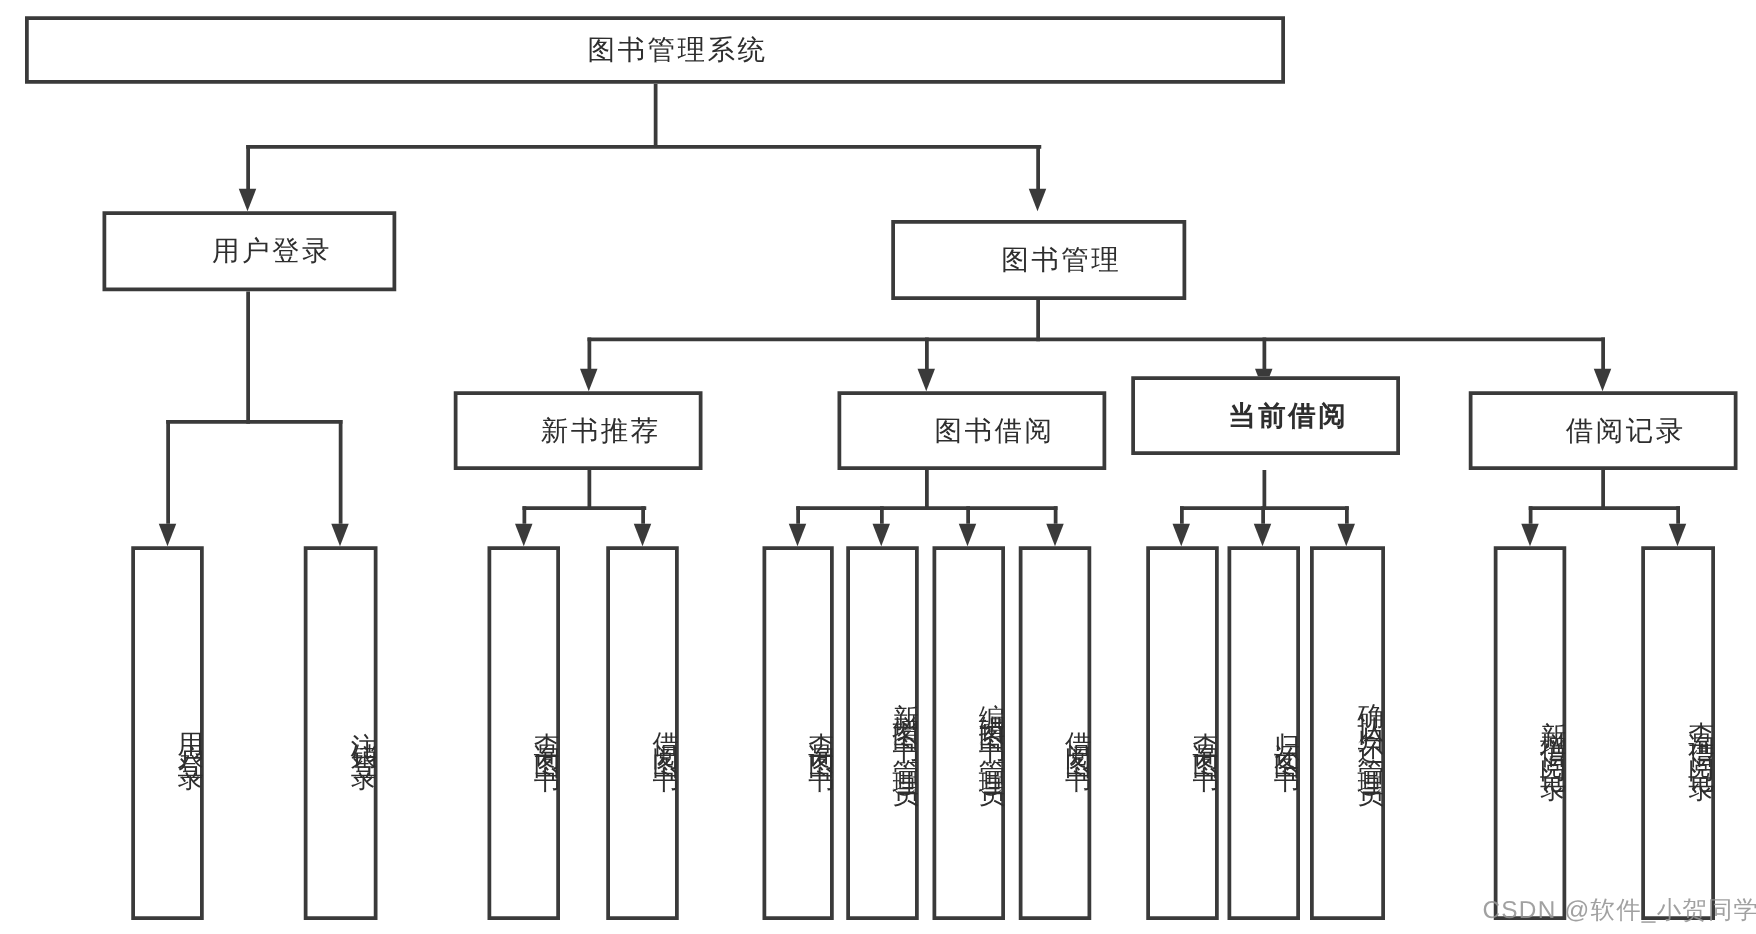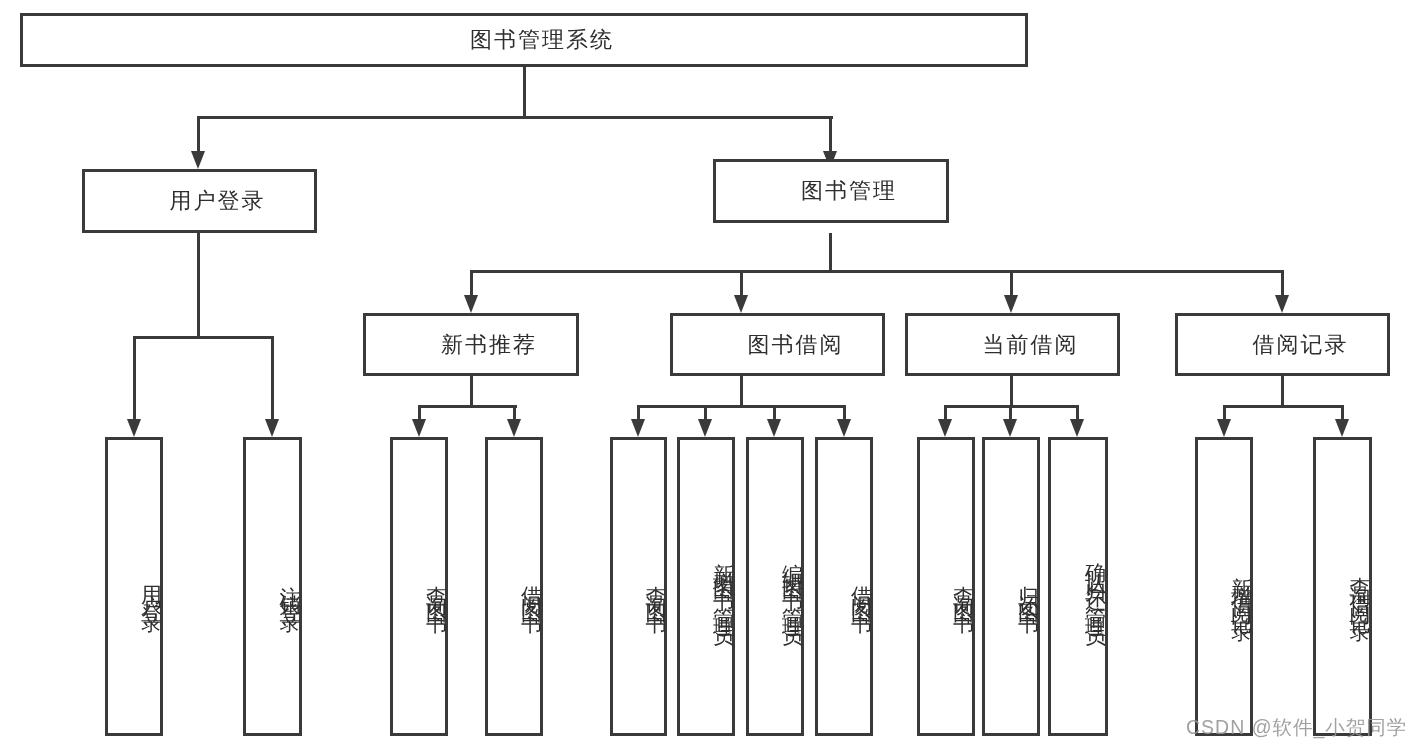--- a/index.html
+++ b/index.html
@@ -64,43 +64,43 @@
   <div class="box hbox" style="left:20px; top:13px; width:1008px; height:54px;">图书管理系统</div>
 
   <div class="vl" style="left:523px; top:67px; height:51px;"></div>
   <div class="hl" style="left:197px; top:116px; width:636px;"></div>
   <div class="vl" style="left:197px; top:116px; height:36px;"></div>
   <div class="ar" style="left:191px; top:151px;"></div>
   <div class="vl" style="left:829px; top:116px; height:36px;"></div>
   <div class="ar" style="left:823px; top:151px;"></div>
 
   <div class="box hbox" style="left:82px; top:169px; width:235px; height:64px;">用户登录</div>
-  <div class="box hbox" style="left:713px; top:159px; width:236px; height:64px;">图书管理</div>
+  <div class="box hbox" style="left:713px; top:176px; width:236px; height:64px;">图书管理</div>
 
   <div class="vl" style="left:197px; top:233px; height:106px;"></div>
   <div class="hl" style="left:133px; top:336px; width:141px;"></div>
   <div class="vl" style="left:133px; top:336px; height:83px;"></div>
   <div class="ar" style="left:127px; top:419px;"></div>
   <div class="vl" style="left:271px; top:336px; height:83px;"></div>
   <div class="ar" style="left:265px; top:419px;"></div>
 
   <div class="vl" style="left:829px; top:233px; height:40px;"></div>
   <div class="hl" style="left:470px; top:270px; width:814px;"></div>
   <div class="vl" style="left:470px; top:270px; height:26px;"></div>
   <div class="ar" style="left:464px; top:295px;"></div>
   <div class="vl" style="left:740px; top:270px; height:26px;"></div>
   <div class="ar" style="left:734px; top:295px;"></div>
   <div class="vl" style="left:1010px; top:270px; height:26px;"></div>
   <div class="ar" style="left:1004px; top:295px;"></div>
   <div class="vl" style="left:1281px; top:270px; height:26px;"></div>
   <div class="ar" style="left:1275px; top:295px;"></div>
 
-  <div class="box hbox" style="left:363px; top:313px; width:216px; height:63px;">新书推荐</div>
+  <div class="box hbox" style="left:363px; top:313px; width:199px; height:63px;">新书推荐</div>
   <div class="box hbox" style="left:634px; top:313px; width:215px; height:63px;margin-left:36px;">图书借阅</div>
-  <div class="box hbox" style="left:905px; top:313px; width:215px; height:63px;">当前借阅</div>
+  <div class="box hbox" style="left:905px; top:301px; width:215px; height:63px;font-weight:bold;">当前借阅</div>
   <div class="box hbox" style="left:1175px; top:313px; width:215px; height:63px;">借阅记录</div>
 
   <div class="vl" style="left:470px; top:376px; height:32px;"></div>
   <div class="hl" style="left:418px; top:405px; width:99px;"></div>
   <div class="vl" style="left:418px; top:405px; height:14px;"></div>
   <div class="ar" style="left:412px; top:419px;"></div>
   <div class="vl" style="left:513px; top:405px; height:14px;"></div>
   <div class="ar" style="left:507px; top:419px;"></div>
 
   <div class="vl" style="left:740px; top:376px; height:32px;"></div>

